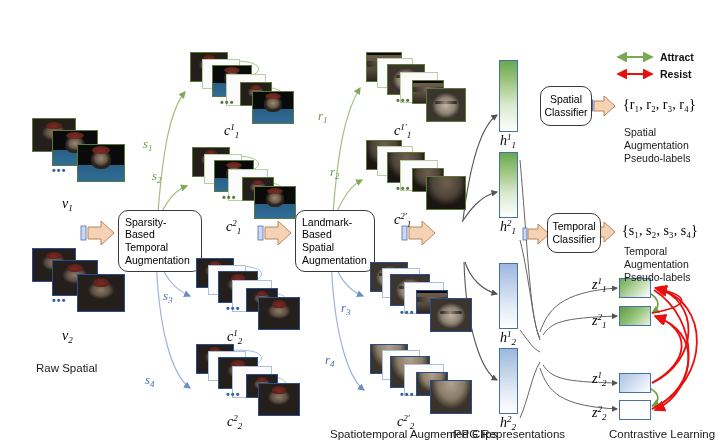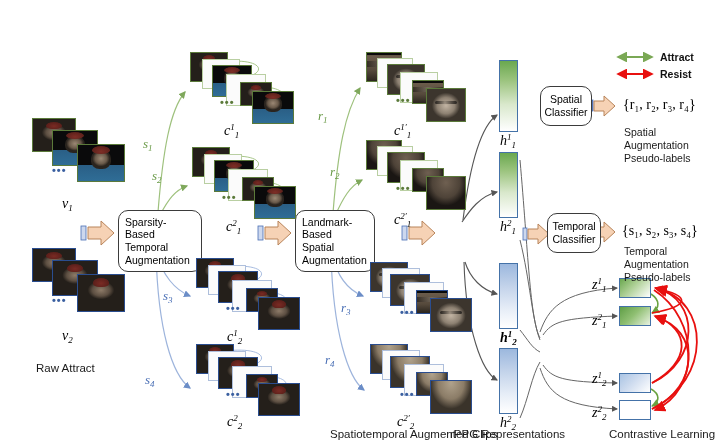--- a/index.html
+++ b/index.html
@@ -337,21 +337,21 @@
       </div>
     <div class="frame blue" style="left:45px; top:26px; width:48px; height:38px;">
         <div class="th th-face-dark"></div>
       </div>
     <div class="dots blue" style="left:20px; top:46px;">•••</div>
   </div>
   <div class="lbl mathlbl" style="left:62px; top:328px;">
     <span>v</span><sub>2</sub>
   </div>
 
-  <div class="lbl caption" style="left:36px; top:362px;">Raw Attract</div>
+  <div class="lbl caption" style="left:36px; top:362px;">Raw Spatial</div>
 
   <div class="procbox abs" style="left:118px; top:210px; width:84px; height:62px;">
     <span>Sparsity-</span>
     <span>Based</span>
     <span>Temporal</span>
     <span>Augmentation</span>
   </div>
 
   <div class="procbox abs" style="left:295px; top:210px; width:80px; height:62px;">
     <span>Landmark-</span>
@@ -571,21 +571,21 @@
   <div class="lbl mathlbl" style="left:500px; top:132px;">
     <span>h</span><sup>1</sup><sub>1</sub>
   </div>
 
   <div class="repbar green" style="left:499px; top:152px; width:19px; height:66px;"></div>
   <div class="lbl mathlbl" style="left:500px; top:218px;">
     <span>h</span><sup>2</sup><sub>1</sub>
   </div>
 
   <div class="repbar blue" style="left:499px; top:263px; width:19px; height:66px;"></div>
-  <div class="lbl mathlbl" style="left:500px; top:329px;font-weight:bold;">
+  <div class="lbl mathlbl" style="left:500px; top:329px;">
     <span>h</span><sup>1</sup><sub>2</sub>
   </div>
 
   <div class="repbar blue" style="left:499px; top:348px; width:19px; height:66px;"></div>
   <div class="lbl mathlbl" style="left:500px; top:414px;">
     <span>h</span><sup>2</sup><sub>2</sub>
   </div>
 
   <div class="lbl caption" style="left:450px; top:428px;">rPPG Representations</div>
 

